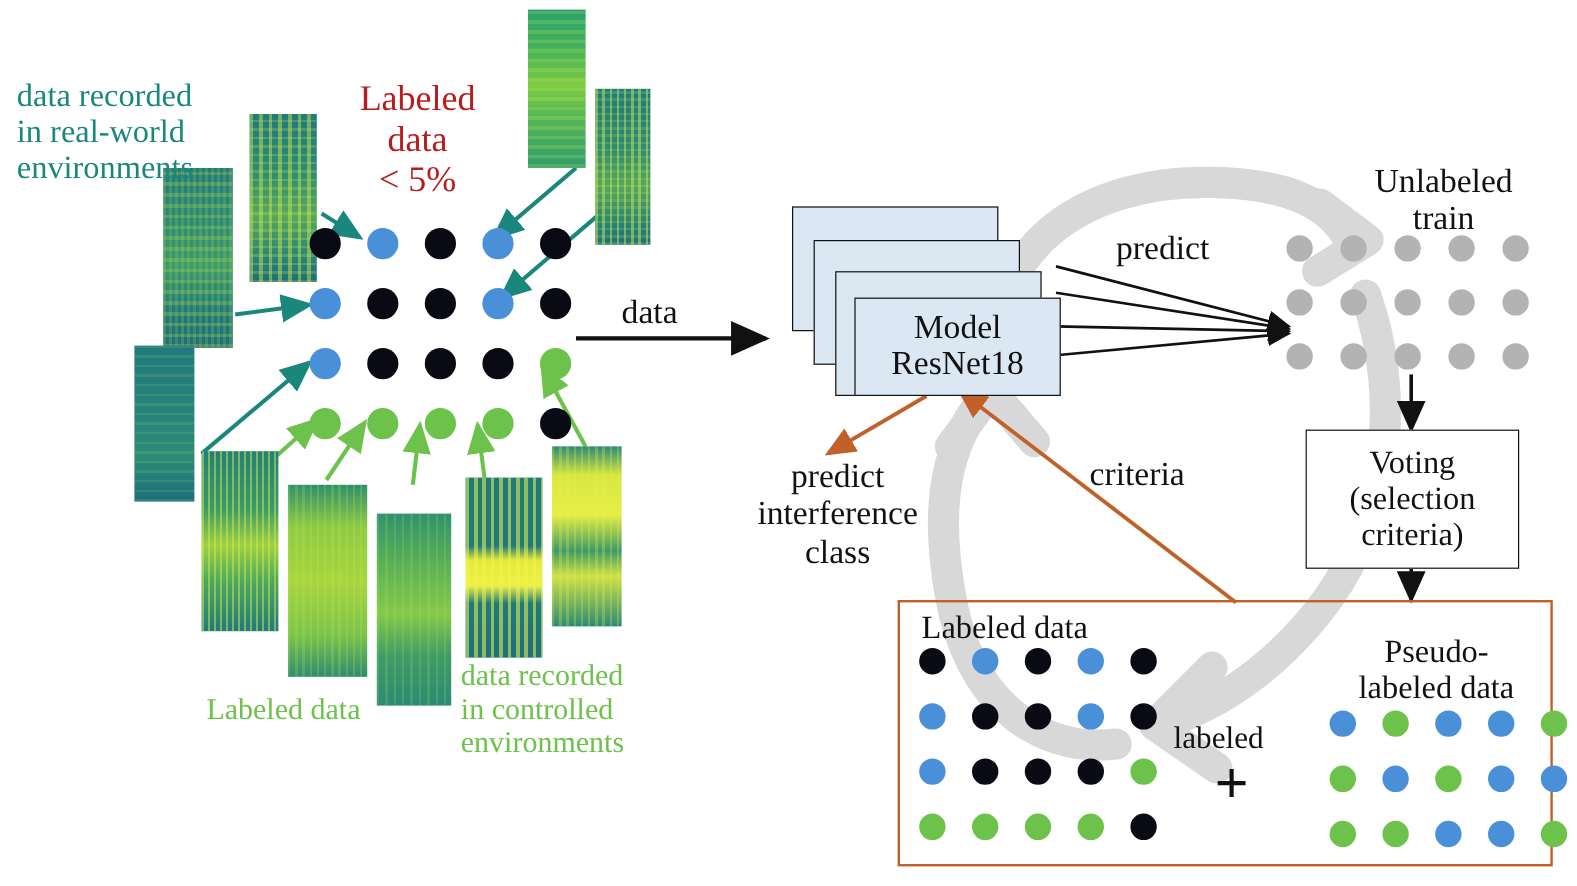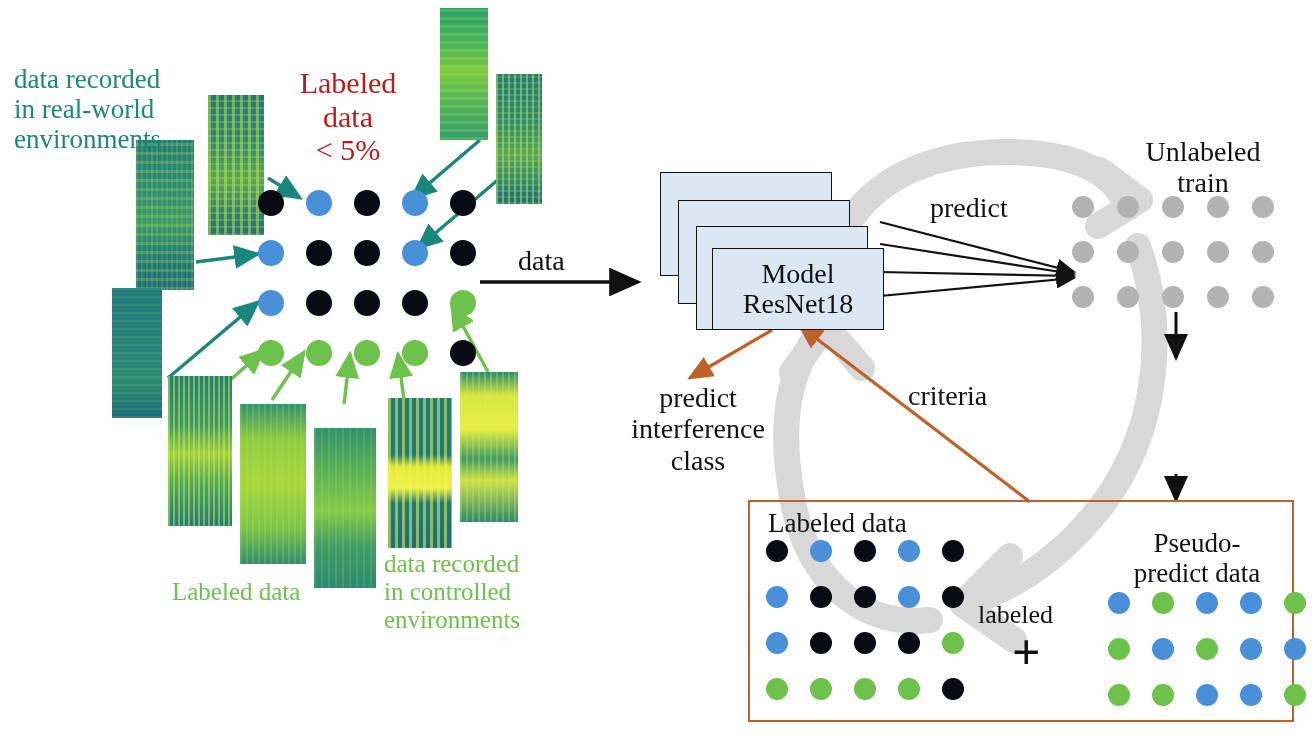--- a/index.html
+++ b/index.html
@@ -173,36 +173,41 @@
   <div class="lbl black" style="left:1128px;top:136px;font-size:28px;text-align:center;width:150px;">Unlabeled
 train</div>
 
   <div class="lbl black" style="left:978px;top:600px;font-size:26px;">labeled</div>
 
   <div class="lbl black" style="left:1012px;top:632px;font-size:50px;font-weight:700;line-height:0.8;">+</div>
 
   <div class="lbl black" style="left:768px;top:508px;font-size:27px;">Labeled data</div>
 
   <div class="lbl black" style="left:1102px;top:528px;font-size:27px;text-align:center;width:190px;">Pseudo-
-predict data</div>
+labeled data</div>
 
   <div class="mbox" style="left:660px;top:172px;width:172px;height:104px;font-size:27px;">
     <span>Model</span>
   </div>
   <div class="mbox" style="left:678px;top:200px;width:172px;height:104px;font-size:27px;">
     <span>Model</span>
   </div>
   <div class="mbox" style="left:696px;top:226px;width:172px;height:104px;font-size:27px;">
     <span>Model</span>
   </div>
   <div class="mbox" style="left:712px;top:248px;width:172px;height:82px;flex-direction:column;font-size:28px;">
     <span>Model</span>
     <span>ResNet18</span>
   </div>
 
+  <div class="vbox" style="left:1088px;top:358px;width:178px;height:116px;font-size:27px;">
+    <span style="white-space:pre-line;">Voting
+(selection
+criteria)</span>
+  </div>
 
   <div class="obox" style="left:748px;top:500px;width:546px;height:222px;"></div>
 
   <div id="grid-train" style="position:absolute;left:258px;top:190px;">
       <div class="dot d-black" style="width: 26px; height: 26px; left: 0px; top: 0px;"></div>
       <div class="dot d-blue" style="width: 26px; height: 26px; left: 48px; top: 0px;"></div>
       <div class="dot d-black" style="width: 26px; height: 26px; left: 96px; top: 0px;"></div>
       <div class="dot d-blue" style="width: 26px; height: 26px; left: 144px; top: 0px;"></div>
       <div class="dot d-black" style="width: 26px; height: 26px; left: 192px; top: 0px;"></div>
       <div class="dot d-blue" style="width: 26px; height: 26px; left: 0px; top: 50px;"></div>

